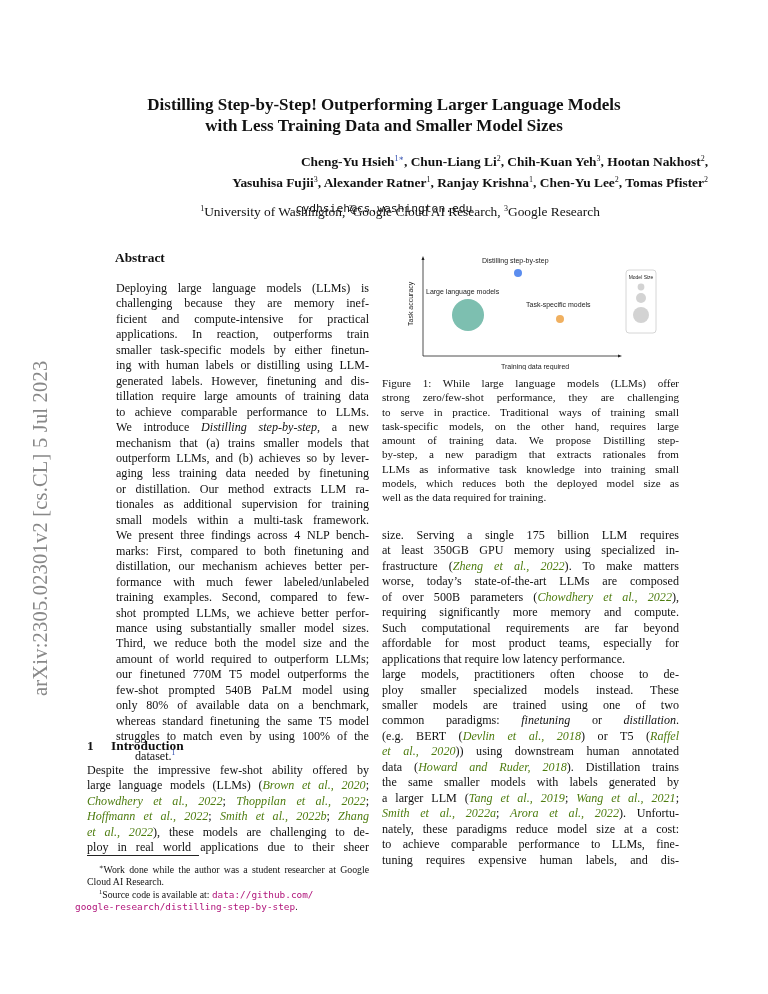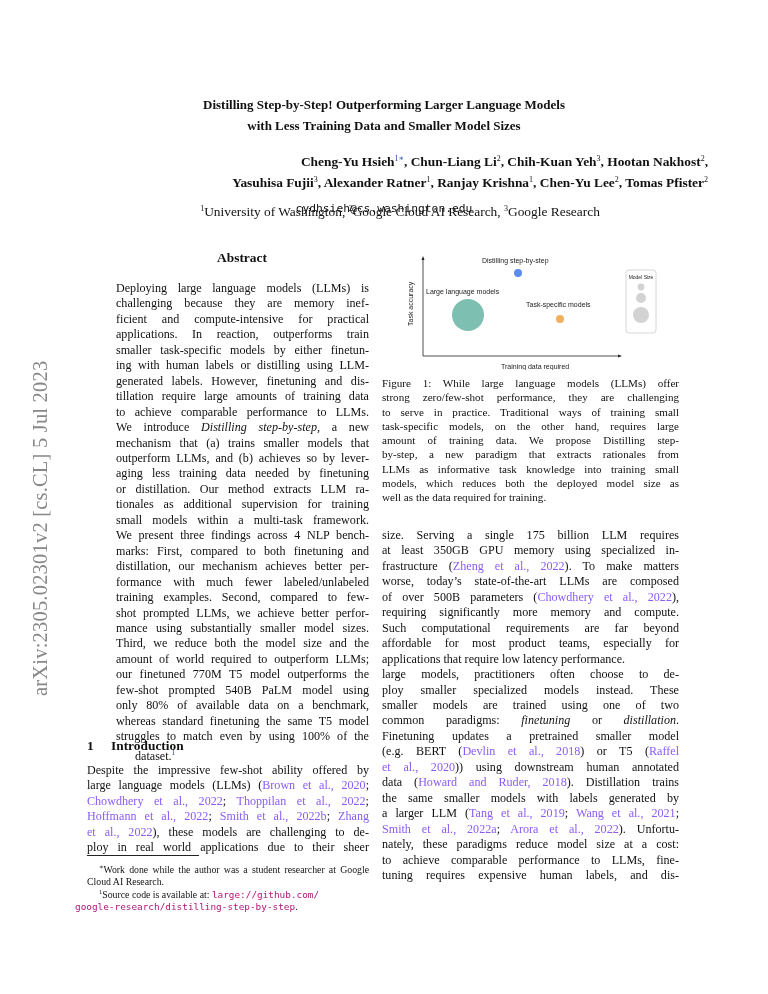--- a/index.html
+++ b/index.html
@@ -1,42 +1,42 @@
 <!DOCTYPE html>
 <html><head>
 <meta charset="utf-8">
 <style>
   html, body { margin:0; padding:0; background:#fff; }
   body { width:768px; height:994px; position:relative; overflow:hidden;
          font-family:"Liberation Serif", "DejaVu Serif", serif; color:#111; }
   .title { position:absolute; left:84px; top:94px; width:600px; text-align:center;
-           font-weight:bold; font-size:13px; line-height:21px; }
+           font-weight:bold; font-size:17px; line-height:21px; }
   .authors { position:absolute; left:60px; top:150px; width:648px; text-align:right;
              font-weight:bold; font-size:13.4px; line-height:18px; }
   .authors sup { font-weight:normal; font-size:8px; }
   .affil { position:absolute; left:76px; top:185px; width:648px; text-align:center;
            font-size:13.4px; line-height:16px;margin-top:16px; }
   .affil sup { font-size:8px; }
   .email { position:absolute; left:60px; top:202px; width:648px; text-align:center;
            font-family:"DejaVu Sans Mono", "Liberation Mono", monospace; font-size:11.3px; }
   .side-stamp { position:absolute; left:29px; top:316px; width:380px; height:30px;
                 transform-origin:0 0; transform:translate(0,380px) rotate(-90deg);
                 font-size:20.5px; color:#888; white-space:nowrap; letter-spacing:0.2px; }
   .col { position:absolute; font-size:12.1px; line-height:15.45px; text-align:justify; }
-  .abs-head { position:absolute; left:115px; top:250px; width:254px; text-align:center;
+  .abs-head { position:absolute; left:115px; top:250px; width:254px; 
               font-weight:bold; font-size:13.4px; }
   .abs-body { left:116px; top:281px; width:253px; }
   .abs-body .ln { display:block; text-align:justify; text-align-last:justify; }
   .abs-body .ln.last { text-align-last:left;margin-left:19px; }
   .sec-head { position:absolute; left:87px; top:738px; font-weight:bold; font-size:13.4px; }
   .sec-head .num { display:inline-block; width:24px; }
   .intro { left:87px; top:763px; width:282px; }
   .ln { display:block; text-align:justify; text-align-last:justify; white-space:nowrap; }
   .ln.last { text-align-last:left; }
-  .cite { color:#8b5cf6; }
+  .cite { color:#4d7c0f;font-style:italic; }
   .fn-rule { position:absolute; left:87px; top:855px; width:112px; border-top:0.8px solid #222; }
   .fn { position:absolute; left:87px; width:282px; font-size:9.8px; line-height:12px; text-align:justify; }
   .fn .mono { font-family:"DejaVu Sans Mono", "Liberation Mono", monospace; color:#b0147a; font-size:9.4px; }
   .fn sup { font-size:6.5px; }
   .figure { position:absolute; left:393px; top:248px; width:290px; height:122px; }
   .caption { left:382px; top:376px; width:297px; font-size:11.1px; line-height:14.3px; }
   .rcol { left:382px; top:528px; width:297px; }
   .indent { padding-left:12px; }
   sup.fnref { color:#1f3fa8; font-size:7.5px; }
 </style>
@@ -99,21 +99,21 @@
     <span class="ln">Despite the impressive few-shot ability offered by</span>
     <span class="ln">large language models (LLMs) (<span class="cite">Brown et al., 2020</span>;</span>
     <span class="ln"><span class="cite">Chowdhery et al., 2022</span>; <span class="cite">Thoppilan et al., 2022</span>;</span>
     <span class="ln"><span class="cite">Hoffmann et al., 2022</span>; <span class="cite">Smith et al., 2022b</span>; <span class="cite">Zhang</span></span>
     <span class="ln"><span class="cite">et al., 2022</span>), these models are challenging to de-</span>
     <span class="ln">ploy in real world applications due to their sheer</span>
   </div>
 
 <div class="fn-rule"></div>
 <div class="fn" style="top:861px;text-indent:12px;"><sup>∗</sup><span>Work done while the author was a student researcher at Google Cloud AI Research.</span></div>
-<div class="fn" style="top:886px;text-indent:12px;"><sup>1</sup><span>Source code is available at: </span><span class="mono">large://github.com/</span><br><span class="mono" style="margin-left:-12px">google-research/distilling-step-by-step</span><span>.</span></div>
+<div class="fn" style="top:886px;text-indent:12px;"><sup>1</sup><span>Source code is available at: </span><span class="mono">data://github.com/</span><br><span class="mono" style="margin-left:-12px">google-research/distilling-step-by-step</span><span>.</span></div>
 
 <div class="figure">
   <svg width="290" height="122" viewBox="0 0 290 122">
     <line x1="30" y1="108" x2="30" y2="10" stroke="#222" stroke-width="0.8"></line>
     <polygon points="30,8 28.5,12 31.5,12" fill="#222"></polygon>
     <line x1="30" y1="108" x2="226" y2="108" stroke="#222" stroke-width="0.8"></line>
     <polygon points="229,108 225,106.5 225,109.5" fill="#222"></polygon>
     <text id="ylabel" x="20" y="78" transform="rotate(-90 20 78)" font-family="Liberation Sans, sans-serif" font-size="7" fill="#222">Task accuracy</text>
     <text id="xlabel" x="108" y="121" font-family="Liberation Sans, sans-serif" font-size="7" fill="#222">Training data required</text>
     <text id="lab0" x="89" y="15" font-family="Liberation Sans, sans-serif" font-size="7" fill="#222">Distilling step-by-step</text>
@@ -151,21 +151,20 @@
       <span class="ln">requiring significantly more memory and compute.</span>
       <span class="ln">Such computational requirements are far beyond</span>
       <span class="ln">affordable for most product teams, especially for</span>
       <span class="ln last">applications that require low latency performance.</span>
     </div>
     <div>
       <span class="ln">large models, practitioners often choose to de-</span>
       <span class="ln">ploy smaller specialized models instead.  These</span>
       <span class="ln">smaller models are trained using one of two</span>
       <span class="ln">common paradigms:  <i>finetuning</i> or <i>distillation</i>.</span>
-      <span class="ln">Finetuning updates a pretrained smaller model</span>
       <span class="ln">(e.g.   BERT (<span class="cite">Devlin et al., 2018</span>) or T5 (<span class="cite">Raffel</span></span>
       <span class="ln"><span class="cite">et al., 2020</span>)) using downstream human annotated</span>
       <span class="ln">data (<span class="cite">Howard and Ruder, 2018</span>). Distillation trains</span>
       <span class="ln">the same smaller models with labels generated by</span>
       <span class="ln">a larger LLM (<span class="cite">Tang et al., 2019</span>; <span class="cite">Wang et al., 2021</span>;</span>
       <span class="ln"><span class="cite">Smith et al., 2022a</span>; <span class="cite">Arora et al., 2022</span>).  Unfortu-</span>
       <span class="ln">nately, these paradigms reduce model size at a cost:</span>
       <span class="ln">to achieve comparable performance to LLMs, fine-</span>
       <span class="ln">tuning requires expensive human labels, and dis-</span>
     </div>

